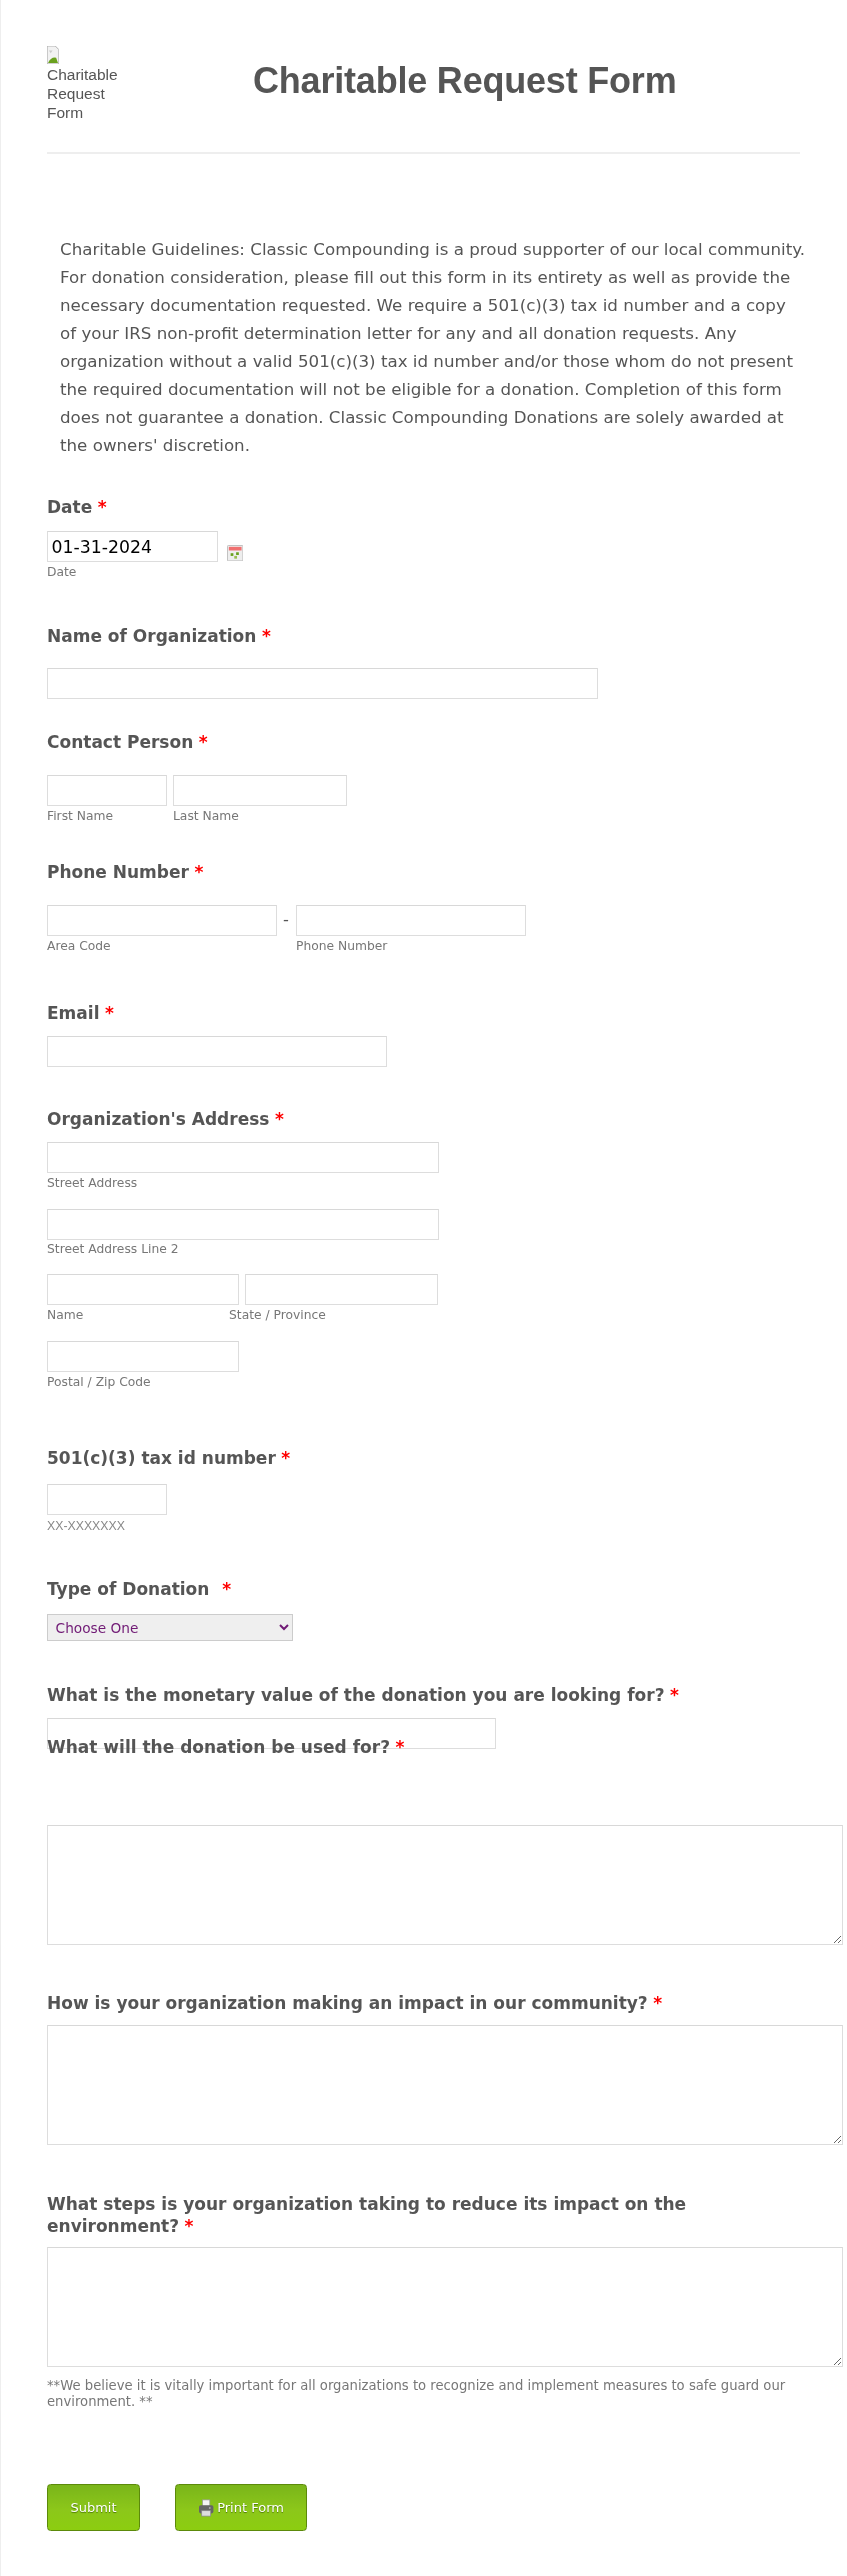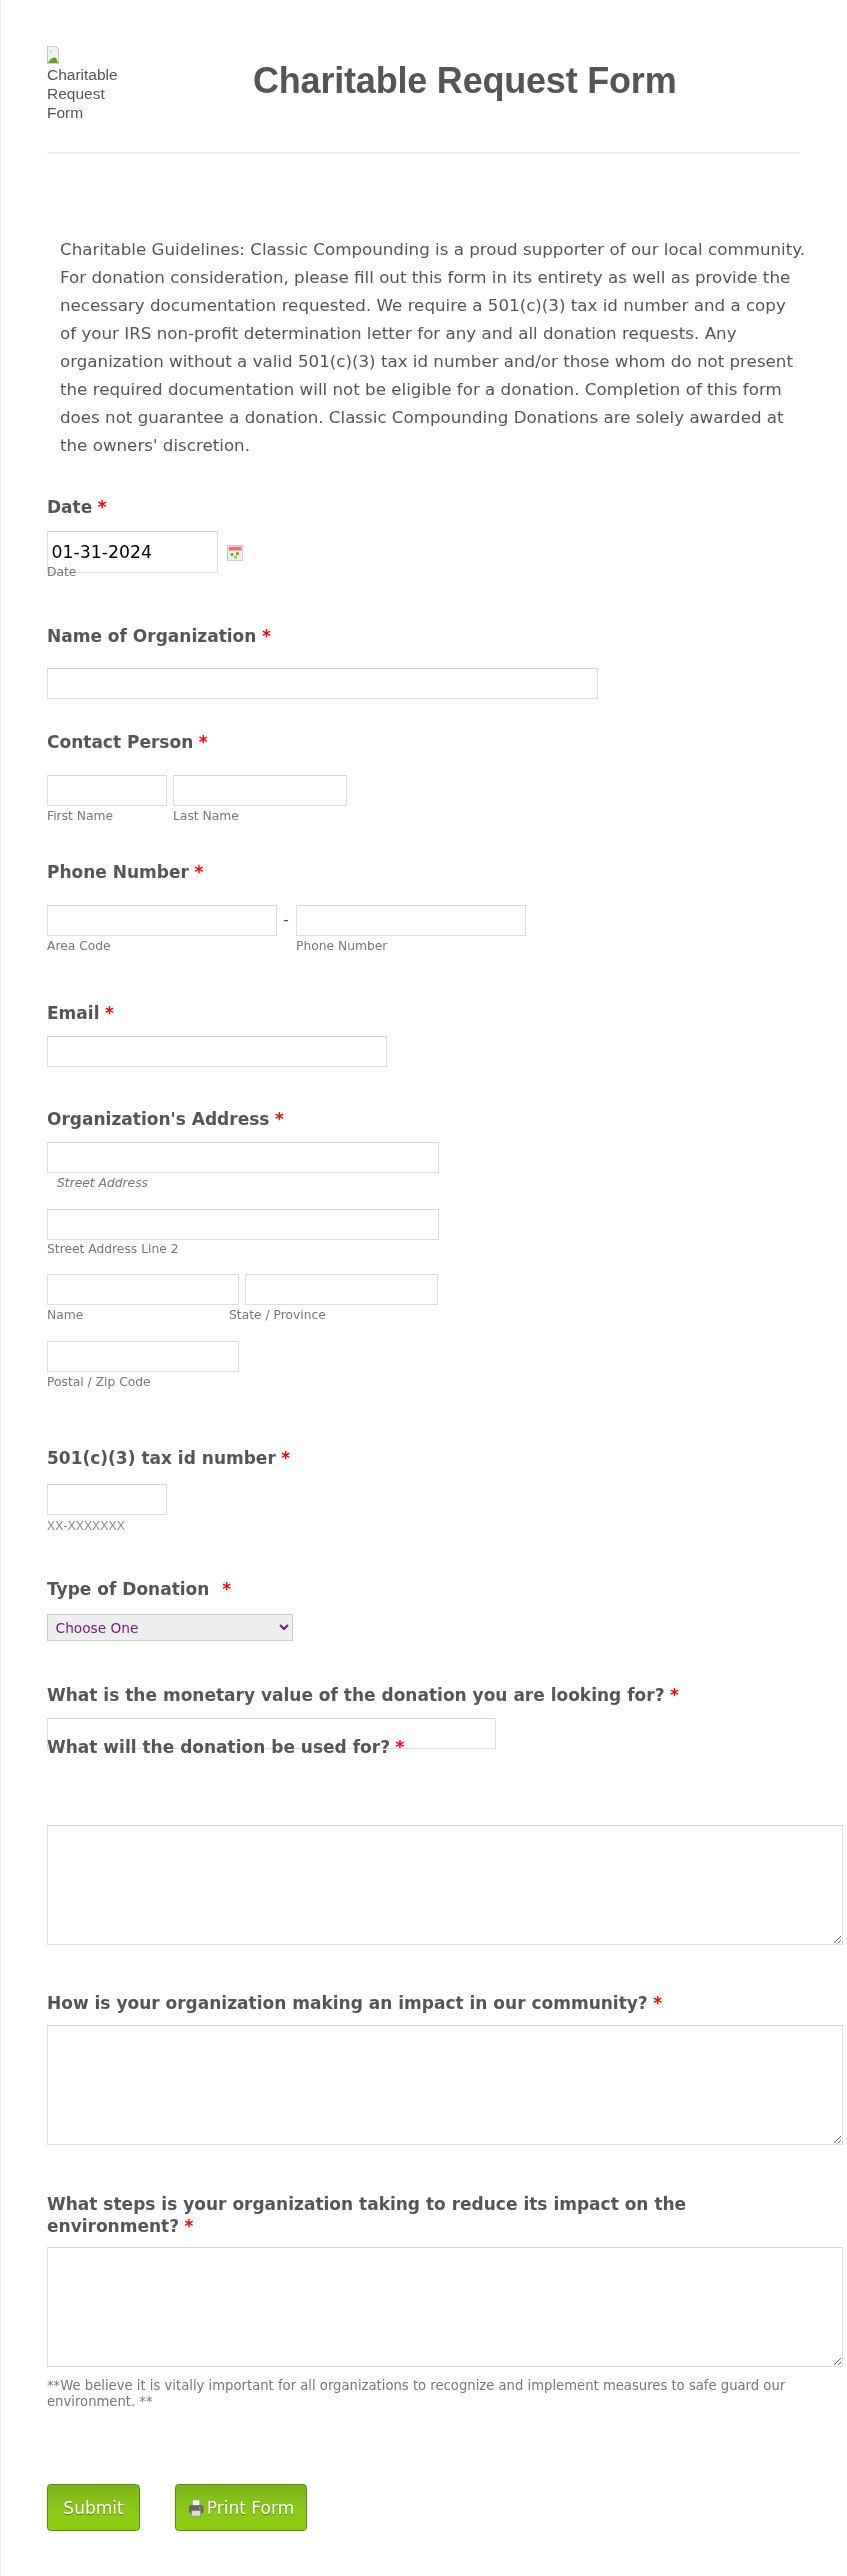--- a/index.html
+++ b/index.html
@@ -58,21 +58,21 @@
 
   
   .btn {
     position: absolute;
     height: 47px;
     border: 0.9px solid #5c8a0a;
     border-radius: 3.6px;
     background: linear-gradient(#7ab51a, #8cc71a 55%, #8ccd10);
     color: #ffffff;
     font-family: "DejaVu Sans", sans-serif;
-    font-size: 17px;
+    font-size: 13px;
     text-shadow: 0 0.9px 0.9px #4d7a05;
     display: flex; align-items: center; justify-content: center;
     cursor: pointer;
     padding: 0;
   }
   .btn-submit { left: 46px; top: 2484px; width: 93px; }
   .btn-print { left: 174px; top: 2484px; width: 132px; }
   .printer-icon { width: 16.4px; height: 18px; margin-right: 2.7px; }
 </style>
 </head>
@@ -87,21 +87,21 @@
   <span>Charitable Request Form</span>
 </div>
 <h1 class="abs page-title">Charitable Request Form</h1>
 <div class="abs header-line"></div>
 
 <p class="abs guidelines">Charitable Guidelines: Classic Compounding is a proud supporter of our local community. For donation consideration, please fill out this form in its entirety as well as provide the necessary documentation requested. We require a 501(c)(3) tax id number and a copy of your IRS non-profit determination letter for any and all donation requests. Any organization without a valid 501(c)(3) tax id number and/or those whom do not present the required documentation will not be eligible for a donation. Completion of this form does not guarantee a donation. Classic Compounding Donations are solely awarded at the owners' discretion.</p>
 
 <div class="abs lbl" style="left:46px; top:497px;">
   <span>Date</span><span class="req">*</span>
 </div>
-<input class="tx date-input" style="left: 46px; top: 531px; width: 171px; height: 42px;" value="01-31-2024">
+<input class="tx date-input" style="left: 46px; top: 531px; width: 171px; height: 31px;" value="01-31-2024">
 <svg class="abs cal-icon" viewBox="0 0 18 18">
   <rect x="0.5" y="0.5" width="17" height="17" rx="1" fill="#eeeeee" stroke="#bbbbbb"></rect>
   <rect x="2" y="2" width="14" height="4" fill="#f07070"></rect>
   <rect x="4" y="9" width="3" height="3" fill="#6aa11e"></rect>
   <rect x="10" y="8" width="3" height="3" fill="#6aa11e"></rect>
   <rect x="8" y="12" width="3" height="3" fill="#9ac050"></rect>
 </svg>
 <div class="abs sub" style="left:46px; top:565px;">Date</div>
 
 <div class="abs lbl" style="left:46px; top:626px;">
@@ -128,21 +128,21 @@
 
 <div class="abs lbl" style="left:46px; top:1003px;">
   <span>Email</span><span class="req">*</span>
 </div>
 <input class="tx" style="left: 46px; top: 1036px; width: 340px; height: 31px;" value="">
 
 <div class="abs lbl" style="left:46px; top:1109px;">
   <span>Organization's Address</span><span class="req">*</span>
 </div>
 <input class="tx" style="left: 46px; top: 1142px; width: 392px; height: 31px;">
-<div class="abs sub" style="left:56px; top:1176px;font-style:italic;">Street Address</div>
+<div class="abs sub" style="left:46px; top:1176px;">Street Address</div>
 <input class="tx" style="left: 46px; top: 1209px; width: 392px; height: 31px;">
 <div class="abs sub" style="left:46px; top:1242px;">Street Address Line 2</div>
 <input class="tx" style="left: 46px; top: 1274px; width: 192px; height: 31px;">
 <input class="tx" style="left: 244px; top: 1274px; width: 193px; height: 31px;">
 <div class="abs sub" style="left:46px; top:1308px;">Name</div>
 <div class="abs sub" style="left:228px; top:1308px;">State / Province</div>
 <input class="tx" style="left: 46px; top: 1341px; width: 192px; height: 31px;">
 <div class="abs sub" style="left:46px; top:1375px;">Postal / Zip Code</div>
 
 <div class="abs lbl" style="left:46px; top:1448px;">

